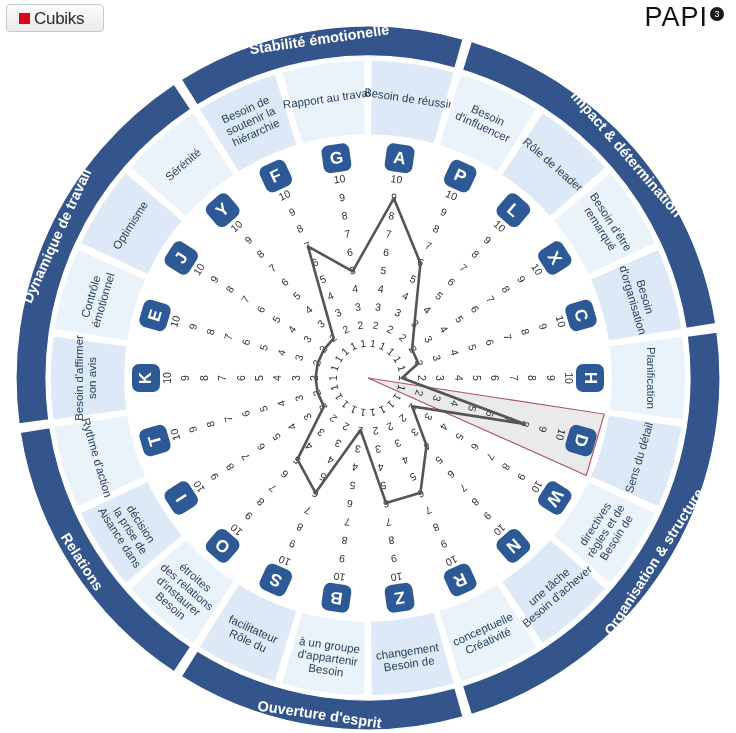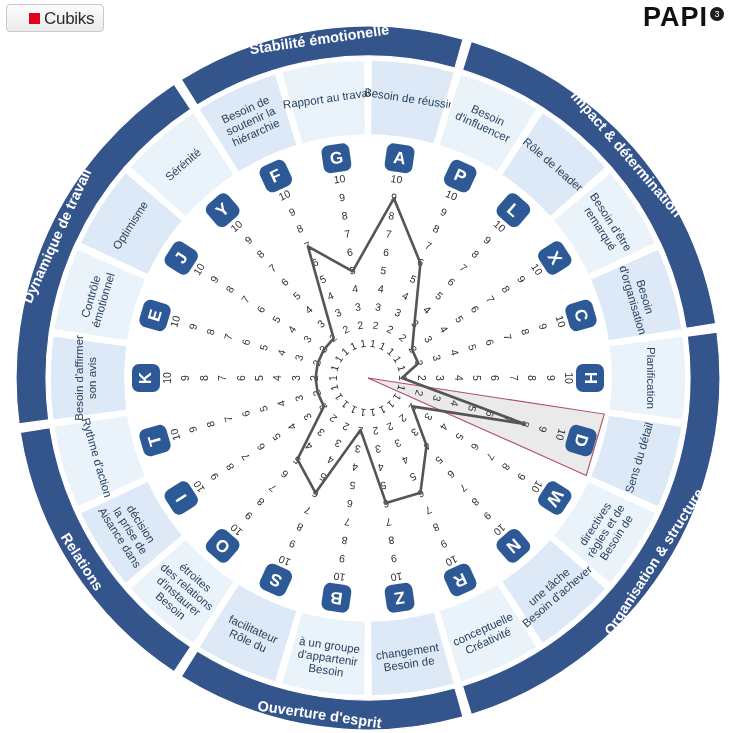--- a/index.html
+++ b/index.html
@@ -3,29 +3,29 @@
 <meta charset="utf-8">
 <style>
   html,body{margin:0;padding:0;background:#ffffff;}
   body{width:736px;height:733px;overflow:hidden;font-family:"Liberation Sans",sans-serif;}
   #stage{position:relative;width:736px;height:733px;}
   #wheel{position:absolute;left:0;top:0;}
   .cubiks-logo{
     position:absolute;left:6px;top:4px;width:98px;height:28px;
     background:linear-gradient(#fcfcfc,#ebebeb);
     border:1px solid #c9c9c9;border-radius:4px;
-    display:flex;align-items:center;gap:4px;padding-left:22px;
+    display:flex;align-items:center;gap:4px;padding-left:12px;
     box-sizing:border-box;
   }
   .cubiks-sq{width:11px;height:11px;background:#e2001a;display:block;}
   .cubiks-txt{font-size:17px;color:#2b2b2b;letter-spacing:-0.3px;line-height:1;}
   .papi-logo{
     position:absolute;right:12px;top:4px;display:flex;align-items:flex-start;gap:2px;
   }
-  .papi-txt{font-size:27px;font-weight:bold;color:#111;letter-spacing:1px;line-height:1;font-family:"Liberation Sans",sans-serif;}
+  .papi-txt{font-size:27px;font-weight:normal;color:#111;letter-spacing:1px;line-height:1;font-family:"Liberation Sans",sans-serif;}
   .papi-sup{
     width:14px;height:14px;border-radius:50%;background:#1b1b1b;color:#fff;
     font-size:9px;display:flex;align-items:center;justify-content:center;
     margin-top:3px;
   }
   text{font-family:"Liberation Sans",sans-serif;}
 </style>
 </head>
 <body>
 

